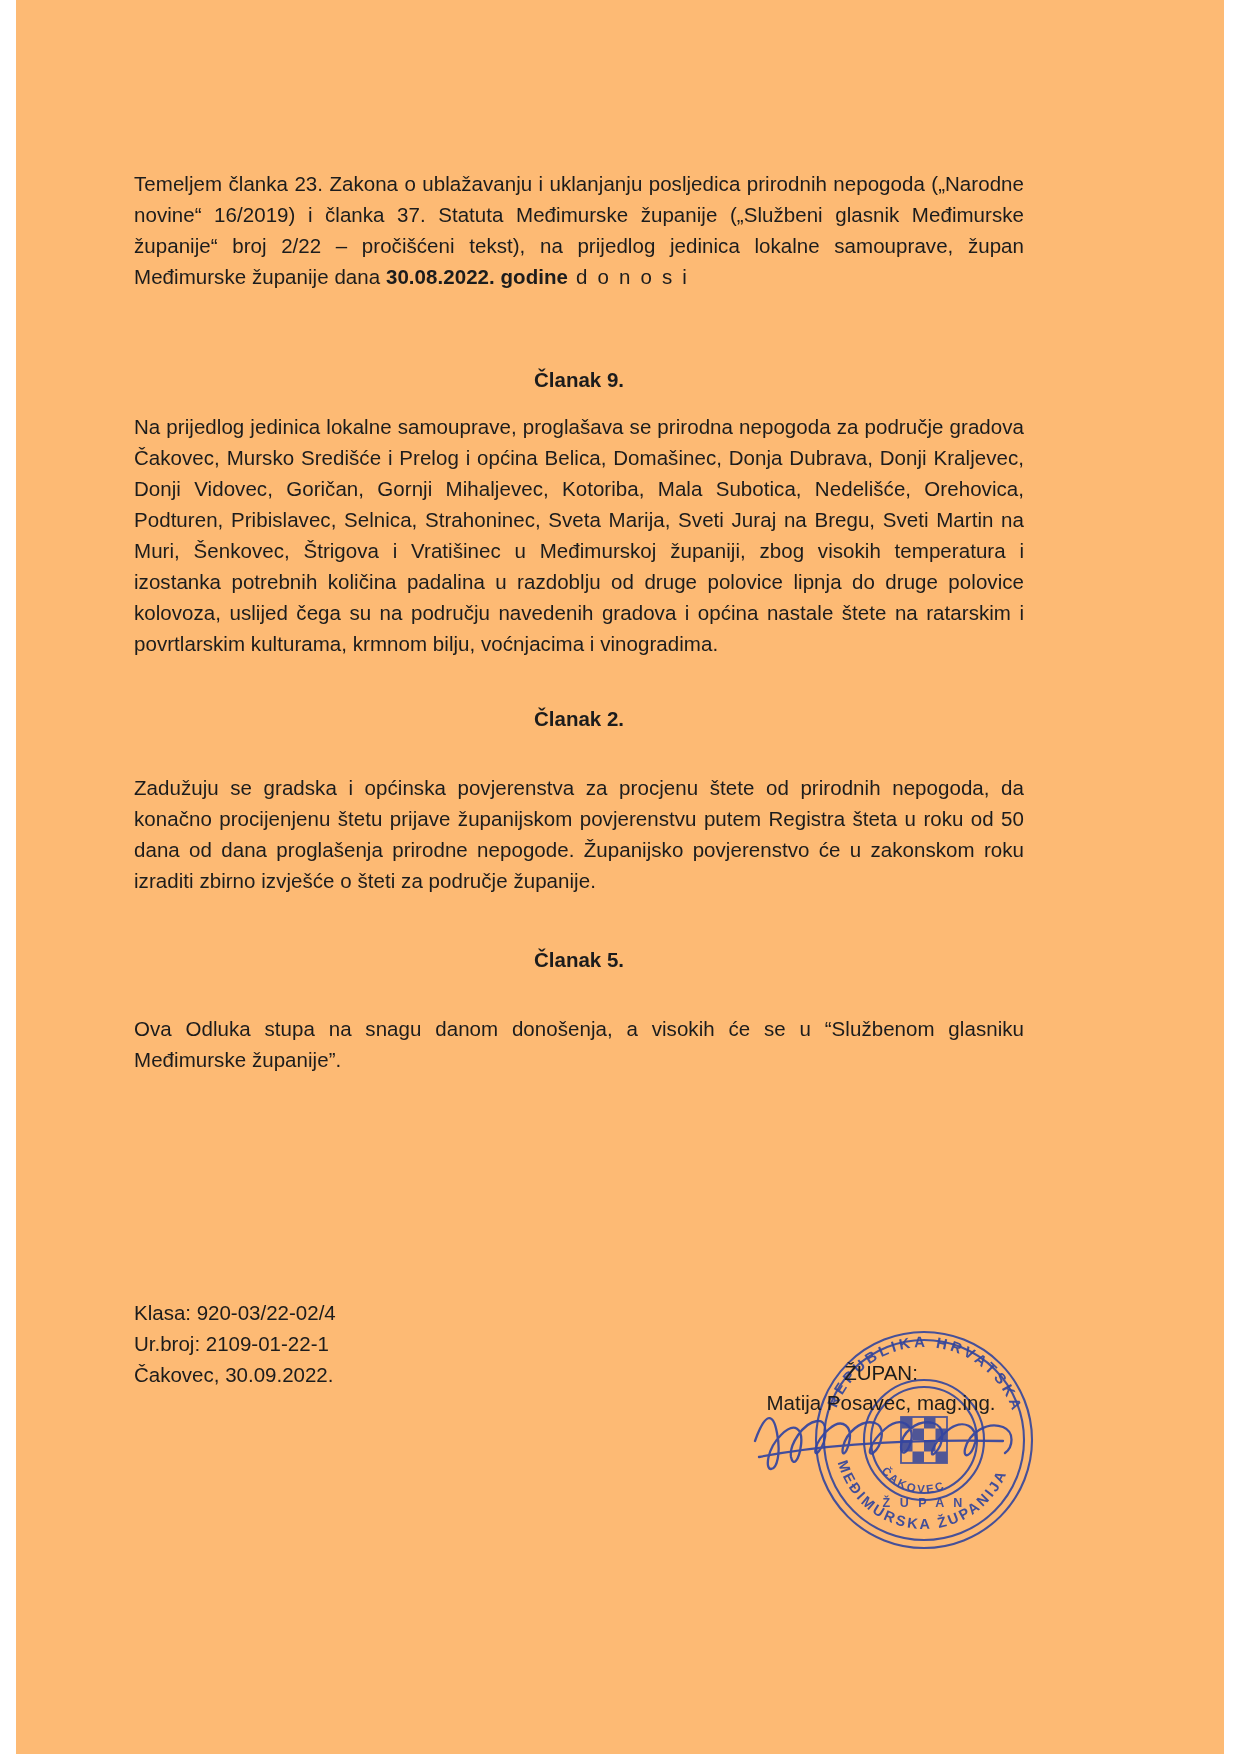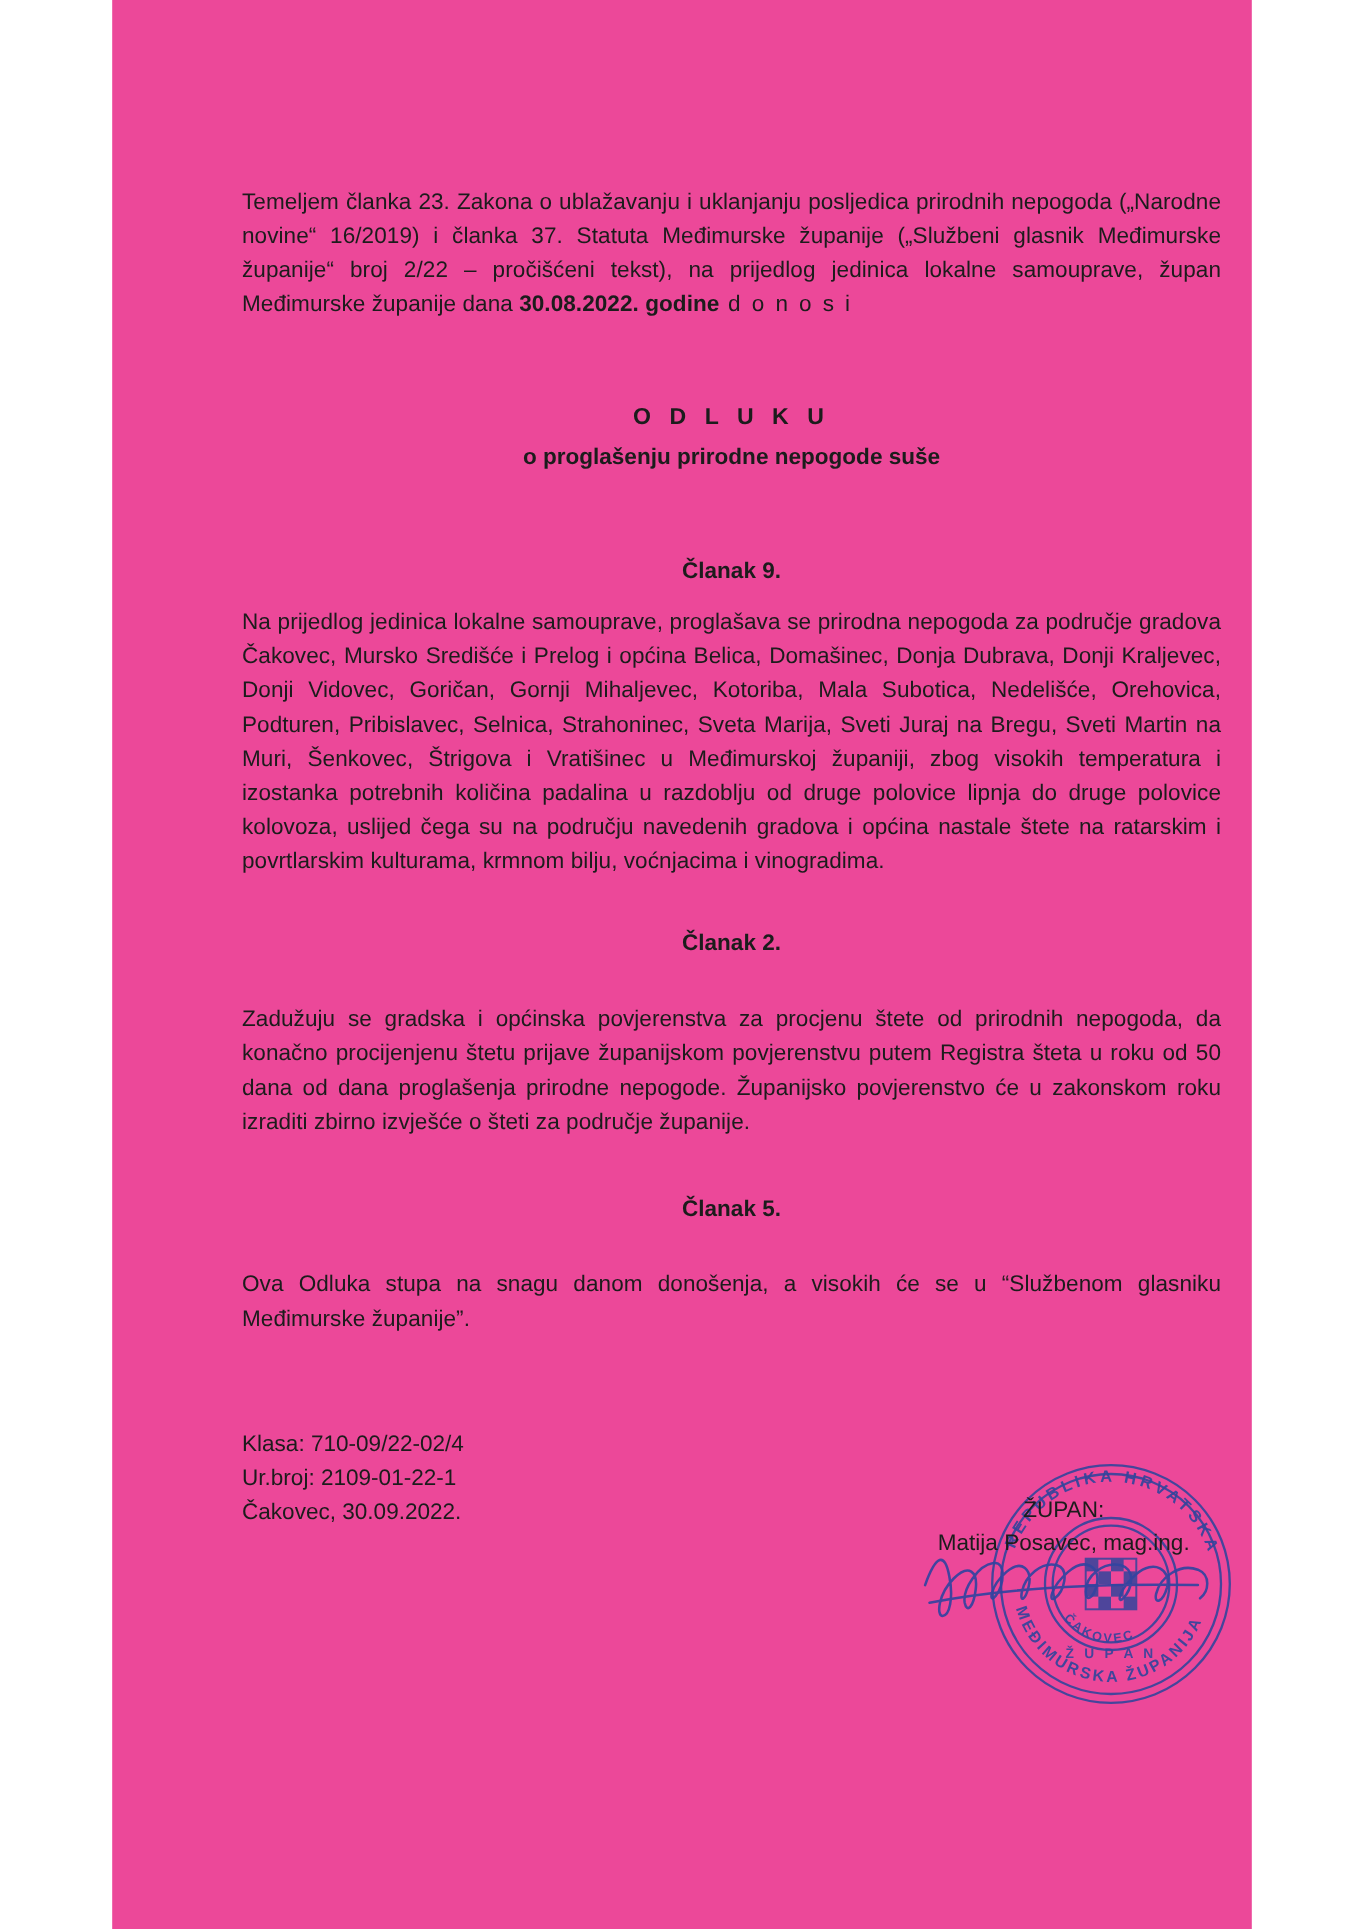--- a/index.html
+++ b/index.html
@@ -2,23 +2,23 @@
 <html><head>
 <meta charset="utf-8">
 <style>
   html, body {
     margin: 0;
     padding: 0;
     background: #ffffff;
   }
   .page {
     position: relative;
-    width: 1036px;
+    width: 1208px;
     height: 1754px;
-    background: #ec4899;
+    background: #fdba74;
     margin: 0 auto;
     overflow: hidden;
     font-family: "Liberation Sans", sans-serif;
     color: #1a1a1a;
   }
   .content {
     position: absolute;
     left: 118px;
     top: 168px;
     width: 890px;
@@ -117,43 +117,39 @@
 </style>
 </head>
 <body>
 
 <div class="page">
 
   <div class="content">
 
     <p class="body-para"><span>Temeljem članka 23. Zakona o ublažavanju i uklanjanju posljedica prirodnih nepogoda („Narodne novine“ 16/2019) i članka 37. Statuta Međimurske županije („Službeni glasnik Međimurske županije“ broj 2/22 – pročišćeni tekst), na prijedlog jedinica lokalne samouprave, župan Međimurske županije dana </span><span class="bold">30.08.2022. godine</span><span class="spaced"> d o n o s i</span></p>
 
-    <div class="title-block">
-      <div class="doc-title">O D L U K U</div>
-      <div class="doc-subtitle">o proglašenju prirodne nepogode suše</div>
-    </div>
 
     <div class="sp-1"></div>
     <div class="article-heading">Članak 9.</div>
     <div class="sp-3"></div>
     <p class="body-para">Na prijedlog jedinica lokalne samouprave, proglašava se prirodna nepogoda za područje gradova Čakovec, Mursko Središće i Prelog i općina Belica, Domašinec, Donja Dubrava, Donji Kraljevec, Donji Vidovec, Goričan, Gornji Mihaljevec, Kotoriba, Mala Subotica, Nedelišće, Orehovica, Podturen, Pribislavec, Selnica, Strahoninec, Sveta Marija, Sveti Juraj na Bregu, Sveti Martin na Muri, Šenkovec, Štrigova i Vratišinec u Međimurskoj županiji, zbog visokih temperatura i izostanka potrebnih količina padalina u razdoblju od druge polovice lipnja do druge polovice kolovoza, uslijed čega su na području navedenih gradova i općina nastale štete na ratarskim i povrtlarskim kulturama, krmnom bilju, voćnjacima i vinogradima.</p>
 
     <div class="sp-4"></div>
     <div class="article-heading">Članak 2.</div>
     <div class="sp-5"></div>
     <p class="body-para">Zadužuju se gradska i općinska povjerenstva za procjenu štete od prirodnih nepogoda, da konačno procijenjenu štetu prijave županijskom povjerenstvu putem Registra šteta u  roku od 50 dana od dana proglašenja prirodne nepogode. Županijsko povjerenstvo će u zakonskom roku izraditi zbirno izvješće o šteti za područje županije.</p>
 
     <div class="sp-6"></div>
     <div class="article-heading">Članak 5.</div>
     <div class="sp-7"></div>
     <p class="body-para">Ova Odluka stupa na snagu danom donošenja, a visokih će se u “Službenom glasniku Međimurske županije”.</p>
   </div>
 
   <div class="footer-block">
-    <div>Klasa: 710-09/22-02/4</div>
+    <div>Klasa: 920-03/22-02/4</div>
     <div>Ur.broj: 2109-01-22-1</div>
     <div>Čakovec, 30.09.2022.</div>
   </div>
 
   <div class="stamp-wrap">
     <svg width="230" height="230" viewBox="0 0 230 230" aria-hidden="true">
       <g fill="none" stroke="#33459c" stroke-width="2.1" opacity="0.9">
         <circle cx="115" cy="115" r="108"></circle>
         <circle cx="115" cy="115" r="100"></circle>
         <circle cx="115" cy="115" r="60"></circle>

